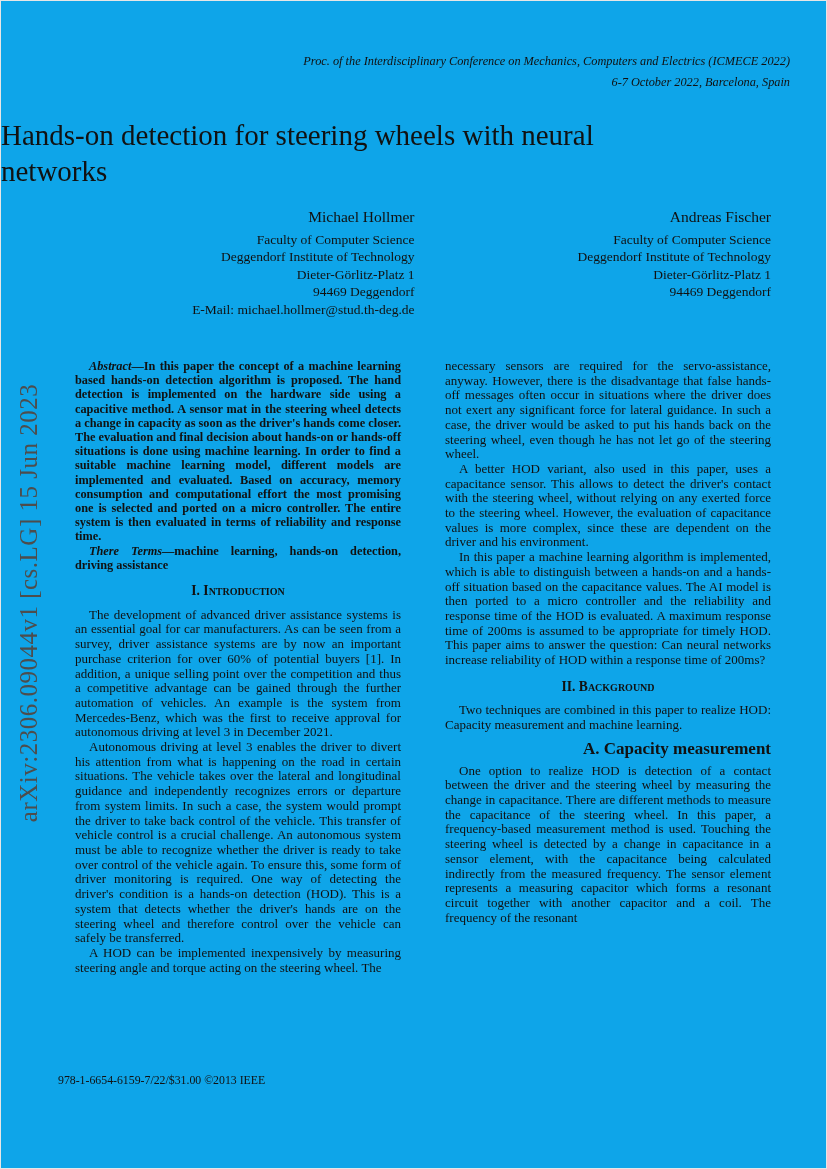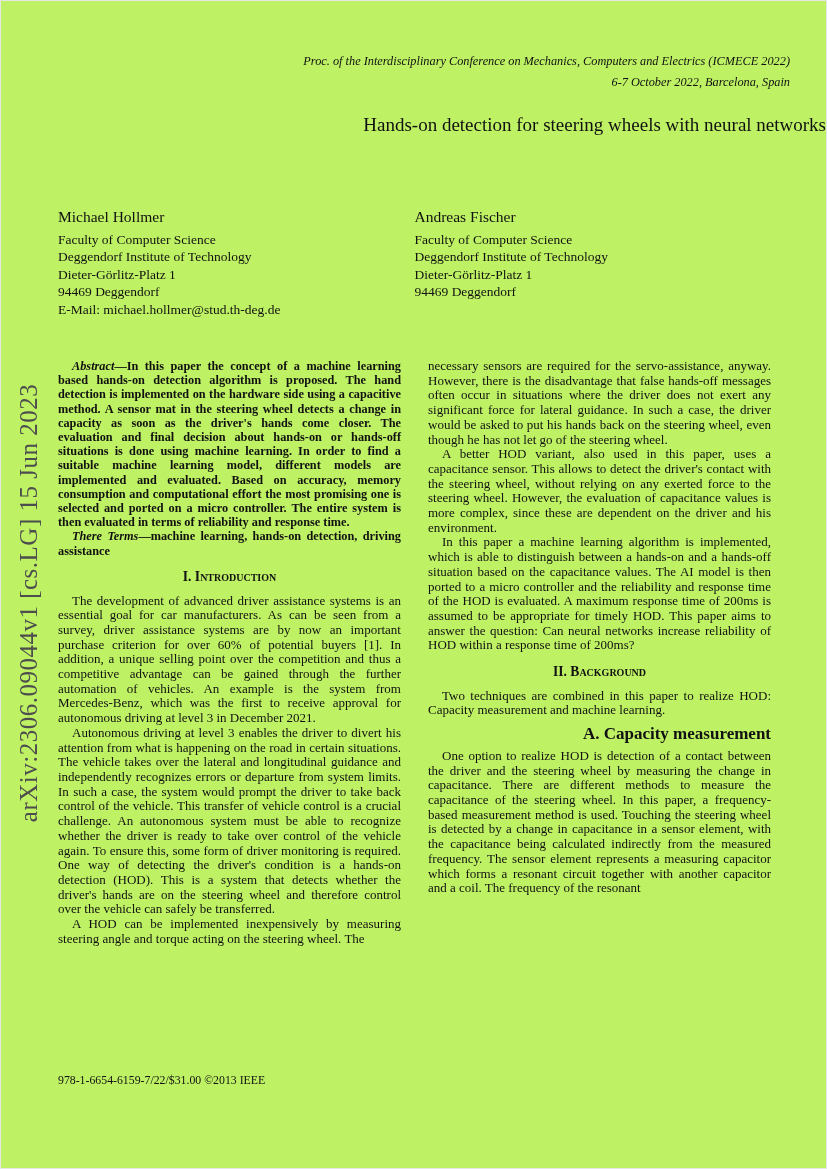--- a/index.html
+++ b/index.html
@@ -3,60 +3,61 @@
 <meta charset="utf-8">
 <style>
   * { margin: 0; padding: 0; box-sizing: border-box; }
   html, body { background: #ffffff; }
   body {
     width: 827px; height: 1169px; position: relative;
     font-family: "Liberation Serif", "DejaVu Serif", serif;
     color: #111;
   }
   .page {
-    position: absolute; inset: 0; background: #bef264;
+    position: absolute; inset: 0; background: #0ea5e9;
     border: 1px solid #e6e6e6; overflow: hidden;
   }
 
   .conf-header {
     position: absolute; top: 50px; right: 36px;
     text-align: right; font-style: italic;
     font-size: 12.3px; line-height: 21px;
   }
 
   .title {
-    position: absolute; top: 106px; left: 0; width: 100%;
-    text-align: right; font-weight: normal;
-    font-size: 19px; line-height: 36px;
+    position: absolute; top: 116px; left: 0; width: 100%;
+    text-align: left; font-weight: normal;
+    font-size: 29px; line-height: 36px;
   }
   .title-inner { display: inline-block; max-width: 660px; }
 
   .authors {
     position: absolute; top: 206px; left: 57px; width: 713px;
     display: flex;
   }
-  .author-block { width: 50%; text-align: left; }
+  .author-block { width: 50%; text-align: right; }
   .author-name { font-size: 15.5px; line-height: 20px; margin-bottom: 4px; }
   .author-line { font-size: 13.5px; line-height: 17.4px; }
 
   .watermark {
     position: absolute; left: -212px; top: 588px; width: 480px;
     text-align: center; transform: rotate(-90deg);
     font-size: 25px; letter-spacing: 0.5px; color: #4d4d4d;
     white-space: nowrap;
   }
 
   .columns {
     position: absolute; top: 358px; left: 57px; width: 713px;
     display: flex; gap: 27px;
   }
   .col {
     width: 343px; text-align: justify;
     font-size: 13px; line-height: 14.7px;
     hyphens: auto;
+    margin-left: 17px;
   }
 
   .abstract, .index-terms {
     font-weight: bold; font-size: 12.3px; line-height: 14.2px;
     text-indent: 14px; margin: 0;
   }
   .index-terms { margin-top: 5px; }
   .lead-label { font-style: italic; }
 
   .section-heading {

